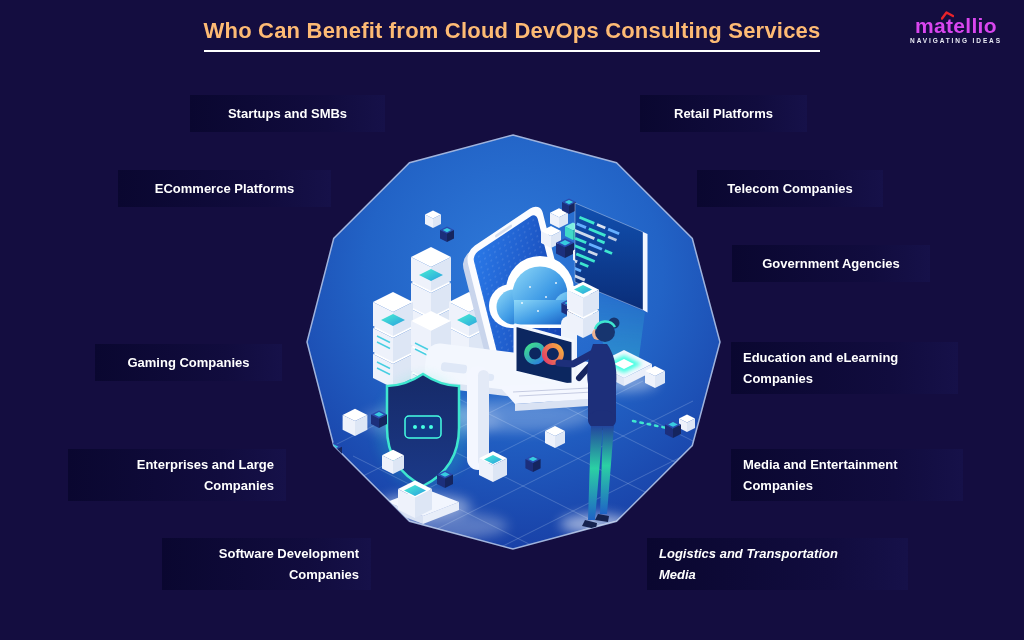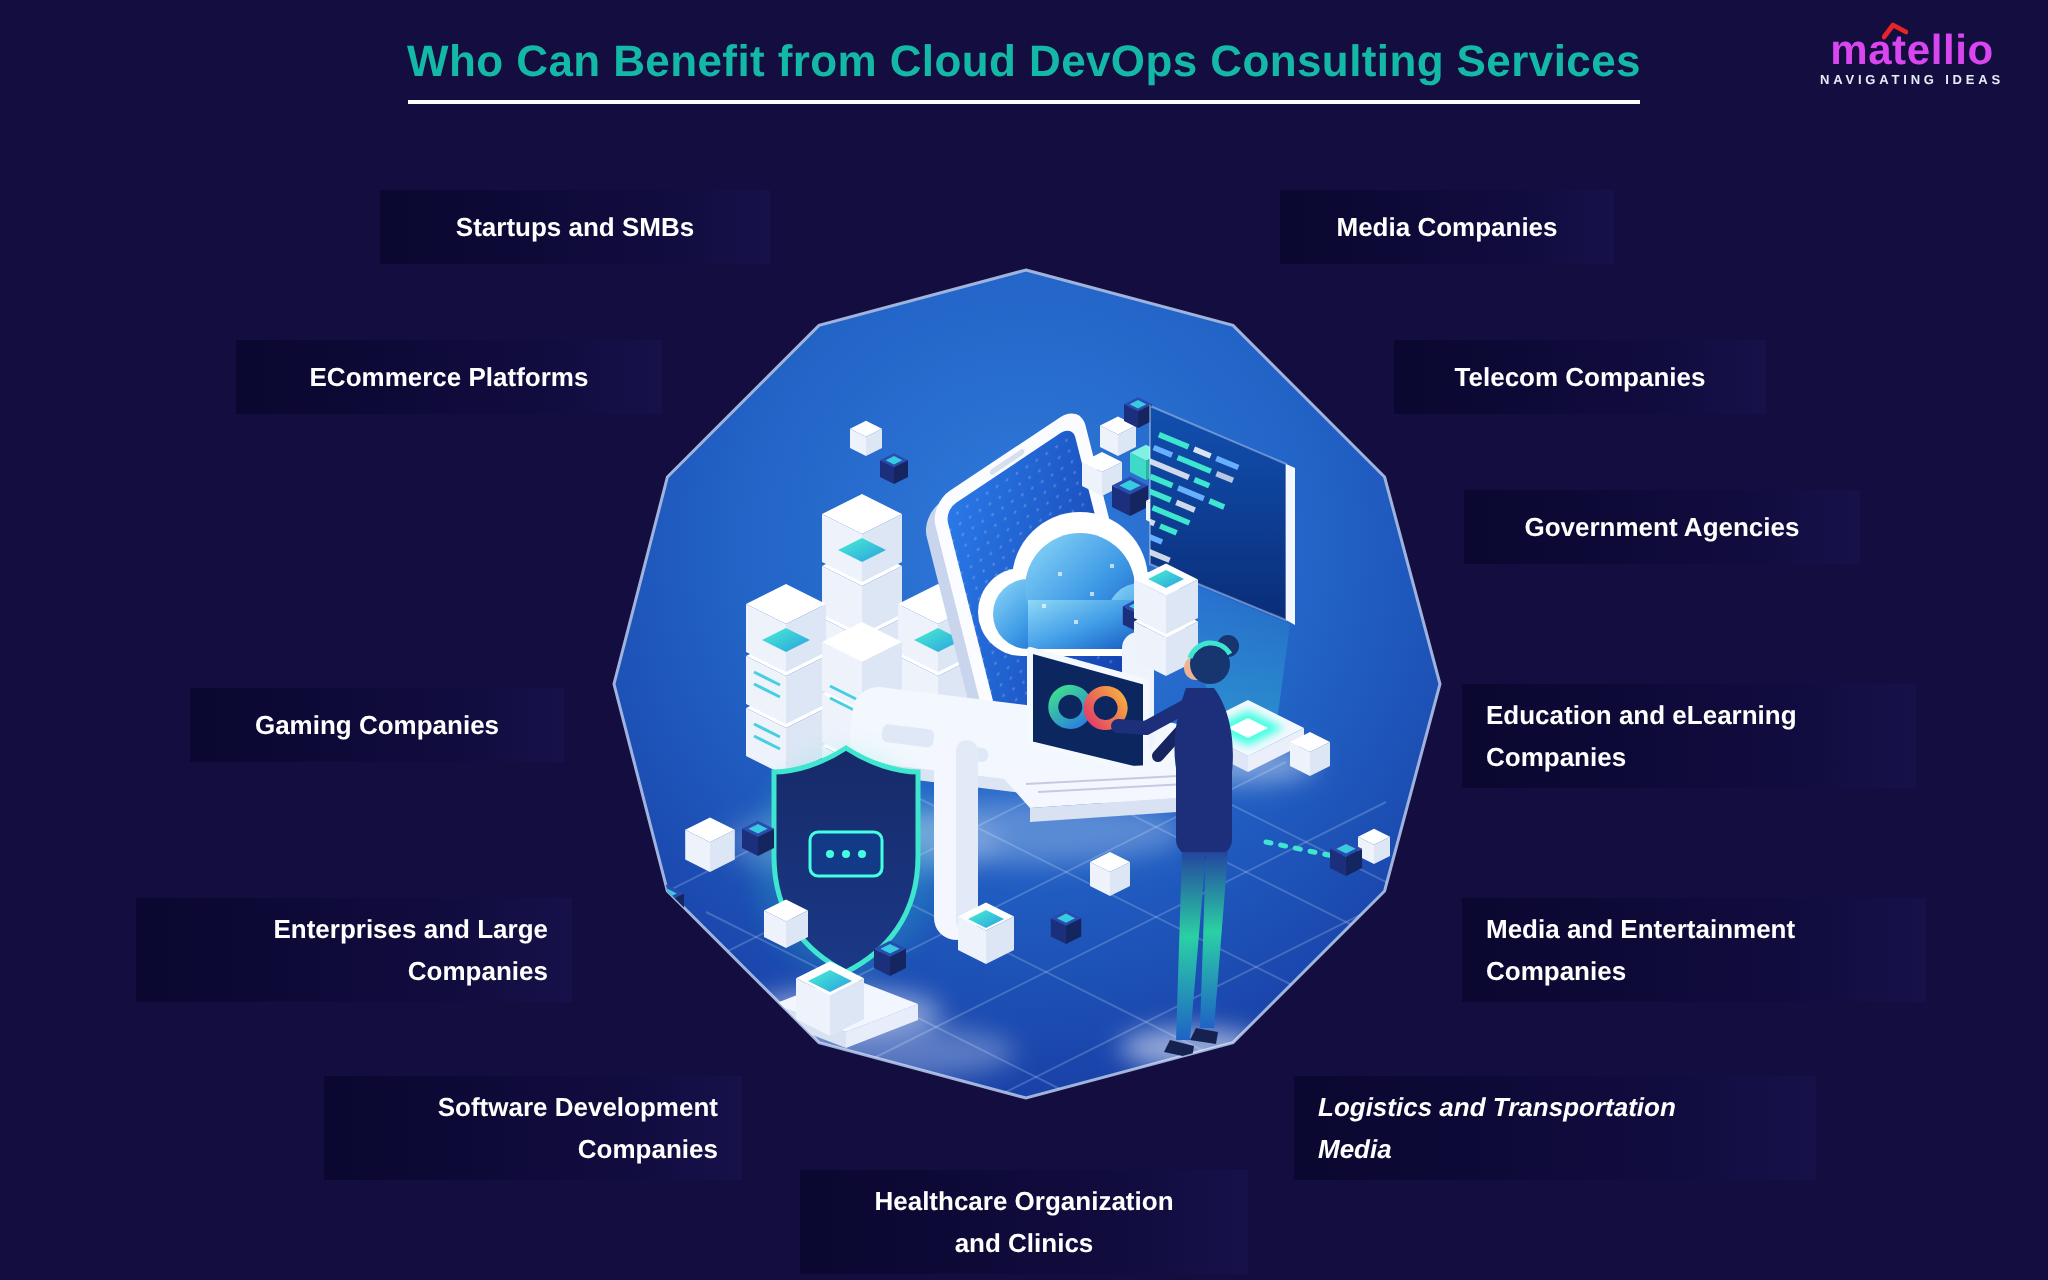--- a/index.html
+++ b/index.html
@@ -11,21 +11,21 @@
   }
   .stage{position:absolute;inset:0;}
 
   
   .title{
     position:absolute;left:0;right:0;top:18px;
     text-align:center;pointer-events:none;
   }
   .title h1{
     display:inline-block;margin:0;
-    color:#14b8a6;font-size:22px;font-weight:bold;letter-spacing:.2px;
+    color:#fdba74;font-size:22px;font-weight:bold;letter-spacing:.2px;
     border-bottom:2px solid #ffffff;padding-bottom:6px;
   }
   .logo{
     position:absolute;top:15px;right:20px;width:96px;text-align:center;
   }
   .logo .wordmark{
     position:relative;color:#d946ef;font-size:21px;font-weight:bold;
     letter-spacing:.3px;line-height:21px;
   }
   .logo .accent{
@@ -387,27 +387,23 @@
   </div>
   <div class="lbl two a-right" style="left:68px;top:449px;width:218px;padding-left:44px;">
     <span class="ln">Enterprises and Large</span>
     <span class="ln">Companies</span>
   </div>
   <div class="lbl two a-right" style="left:162px;top:538px;width:209px;">
     <span class="ln">Software Development</span>
     <span class="ln">Companies</span>
   </div>
 
-  <div class="lbl two a-center" style="left:400px;top:585px;width:224px;">
-    <span class="ln">Healthcare Organization</span>
-    <span class="ln">and Clinics</span>
-  </div>
 
   <div class="lbl" style="left:640px;top:95px;width:167px;">
-    <span class="ln">Media Companies</span>
+    <span class="ln">Retail Platforms</span>
   </div>
   <div class="lbl" style="left:697px;top:170px;width:186px;">
     <span class="ln">Telecom Companies</span>
   </div>
   <div class="lbl" style="left:732px;top:245px;width:198px;">
     <span class="ln">Government Agencies</span>
   </div>
   <div class="lbl two a-left" style="left:731px;top:342px;width:227px;">
     <span class="ln">Education and eLearning</span>
     <span class="ln">Companies</span>

